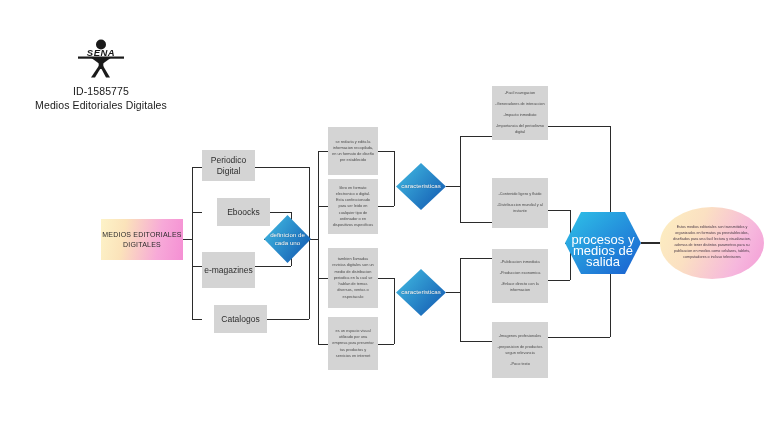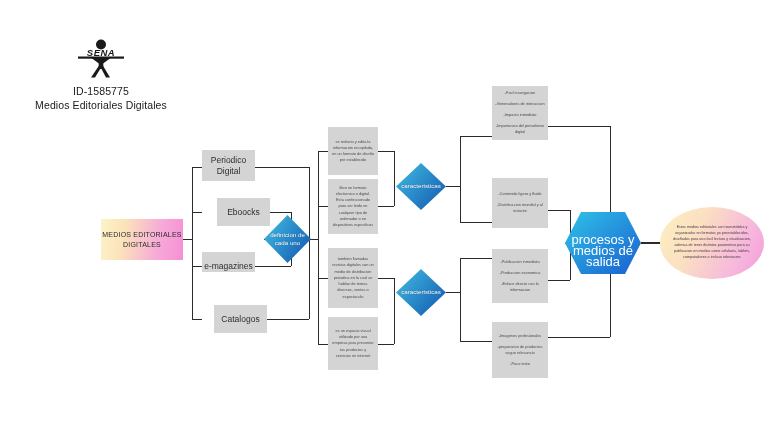--- a/index.html
+++ b/index.html
@@ -174,21 +174,21 @@
   <div id="start-box" class="node" style="left:101px;top:219px;width:82px;height:41px;">
     <span>MEDIOS EDITORIALES DIGITALES</span>
   </div>
 
   <div class="node grey-box" style="left:202px;top:150px;width:53px;height:31px;">
     <span class="grey-label">Periodico Digital</span>
   </div>
   <div class="node grey-box" style="left:202px;top:198px;width:53px;height:28px;margin-left:15px;">
     <span class="grey-label">Eboocks</span>
   </div>
-  <div class="node grey-box" style="left:202px;top:252px;width:53px;height:20px;align-items:flex-end;">
+  <div class="node grey-box" style="left:202px;top:252px;width:53px;height:36px;">
     <span class="grey-label">e-magazines</span>
   </div>
   <div class="node grey-box" style="left:214px;top:305px;width:53px;height:28px;">
     <span class="grey-label">Catalogos</span>
   </div>
 
   <div class="node diamond" style="left:264px;top:215px;width:47px;height:48px;">
     <svg width="47" height="48" viewBox="0 0 47 48" style="position:absolute;left:0;top:0;">
       <defs>
         <linearGradient id="dg0" x1="0" y1="0.2" x2="1" y2="0.9">

